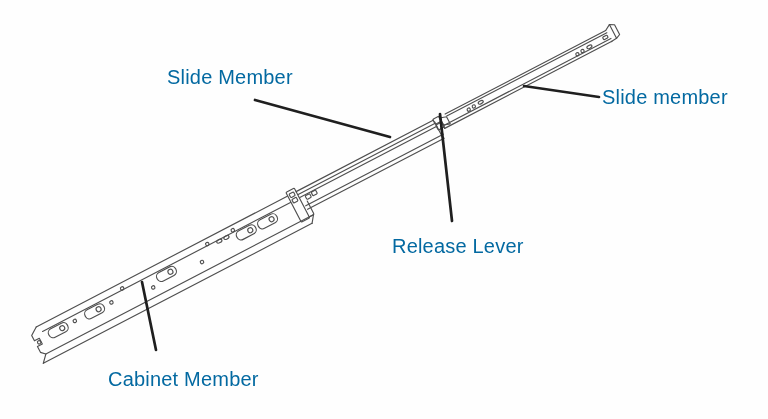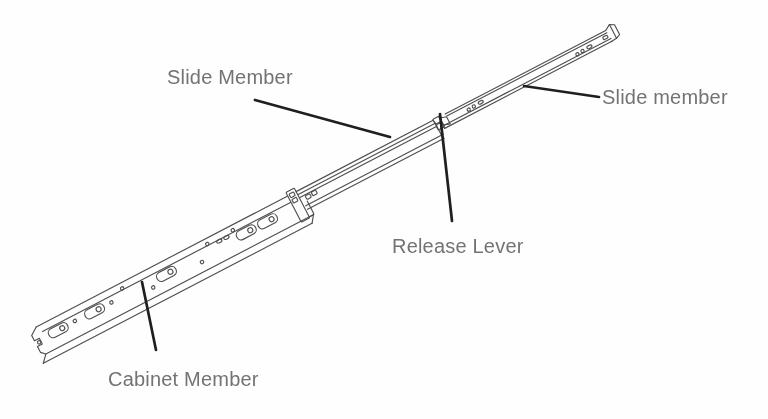--- a/index.html
+++ b/index.html
@@ -7,21 +7,21 @@
     width: 768px; height: 419px;
     background: #fefefe;
     font-family: "Liberation Sans", sans-serif;
     position: relative;
     overflow: hidden;
   }
   .stage { position: absolute; left: 0; top: 0; width: 768px; height: 419px; }
   .stage svg { position: absolute; left: 0; top: 0; }
   .label {
     position: absolute;
-    color: #737373;
+    color: #0369a1;
     font-size: 20px;
     letter-spacing: 0.2px;
     white-space: nowrap;
     line-height: 1.1;
     text-align: center;
   }
 </style>
 </head>
 <body>
 

